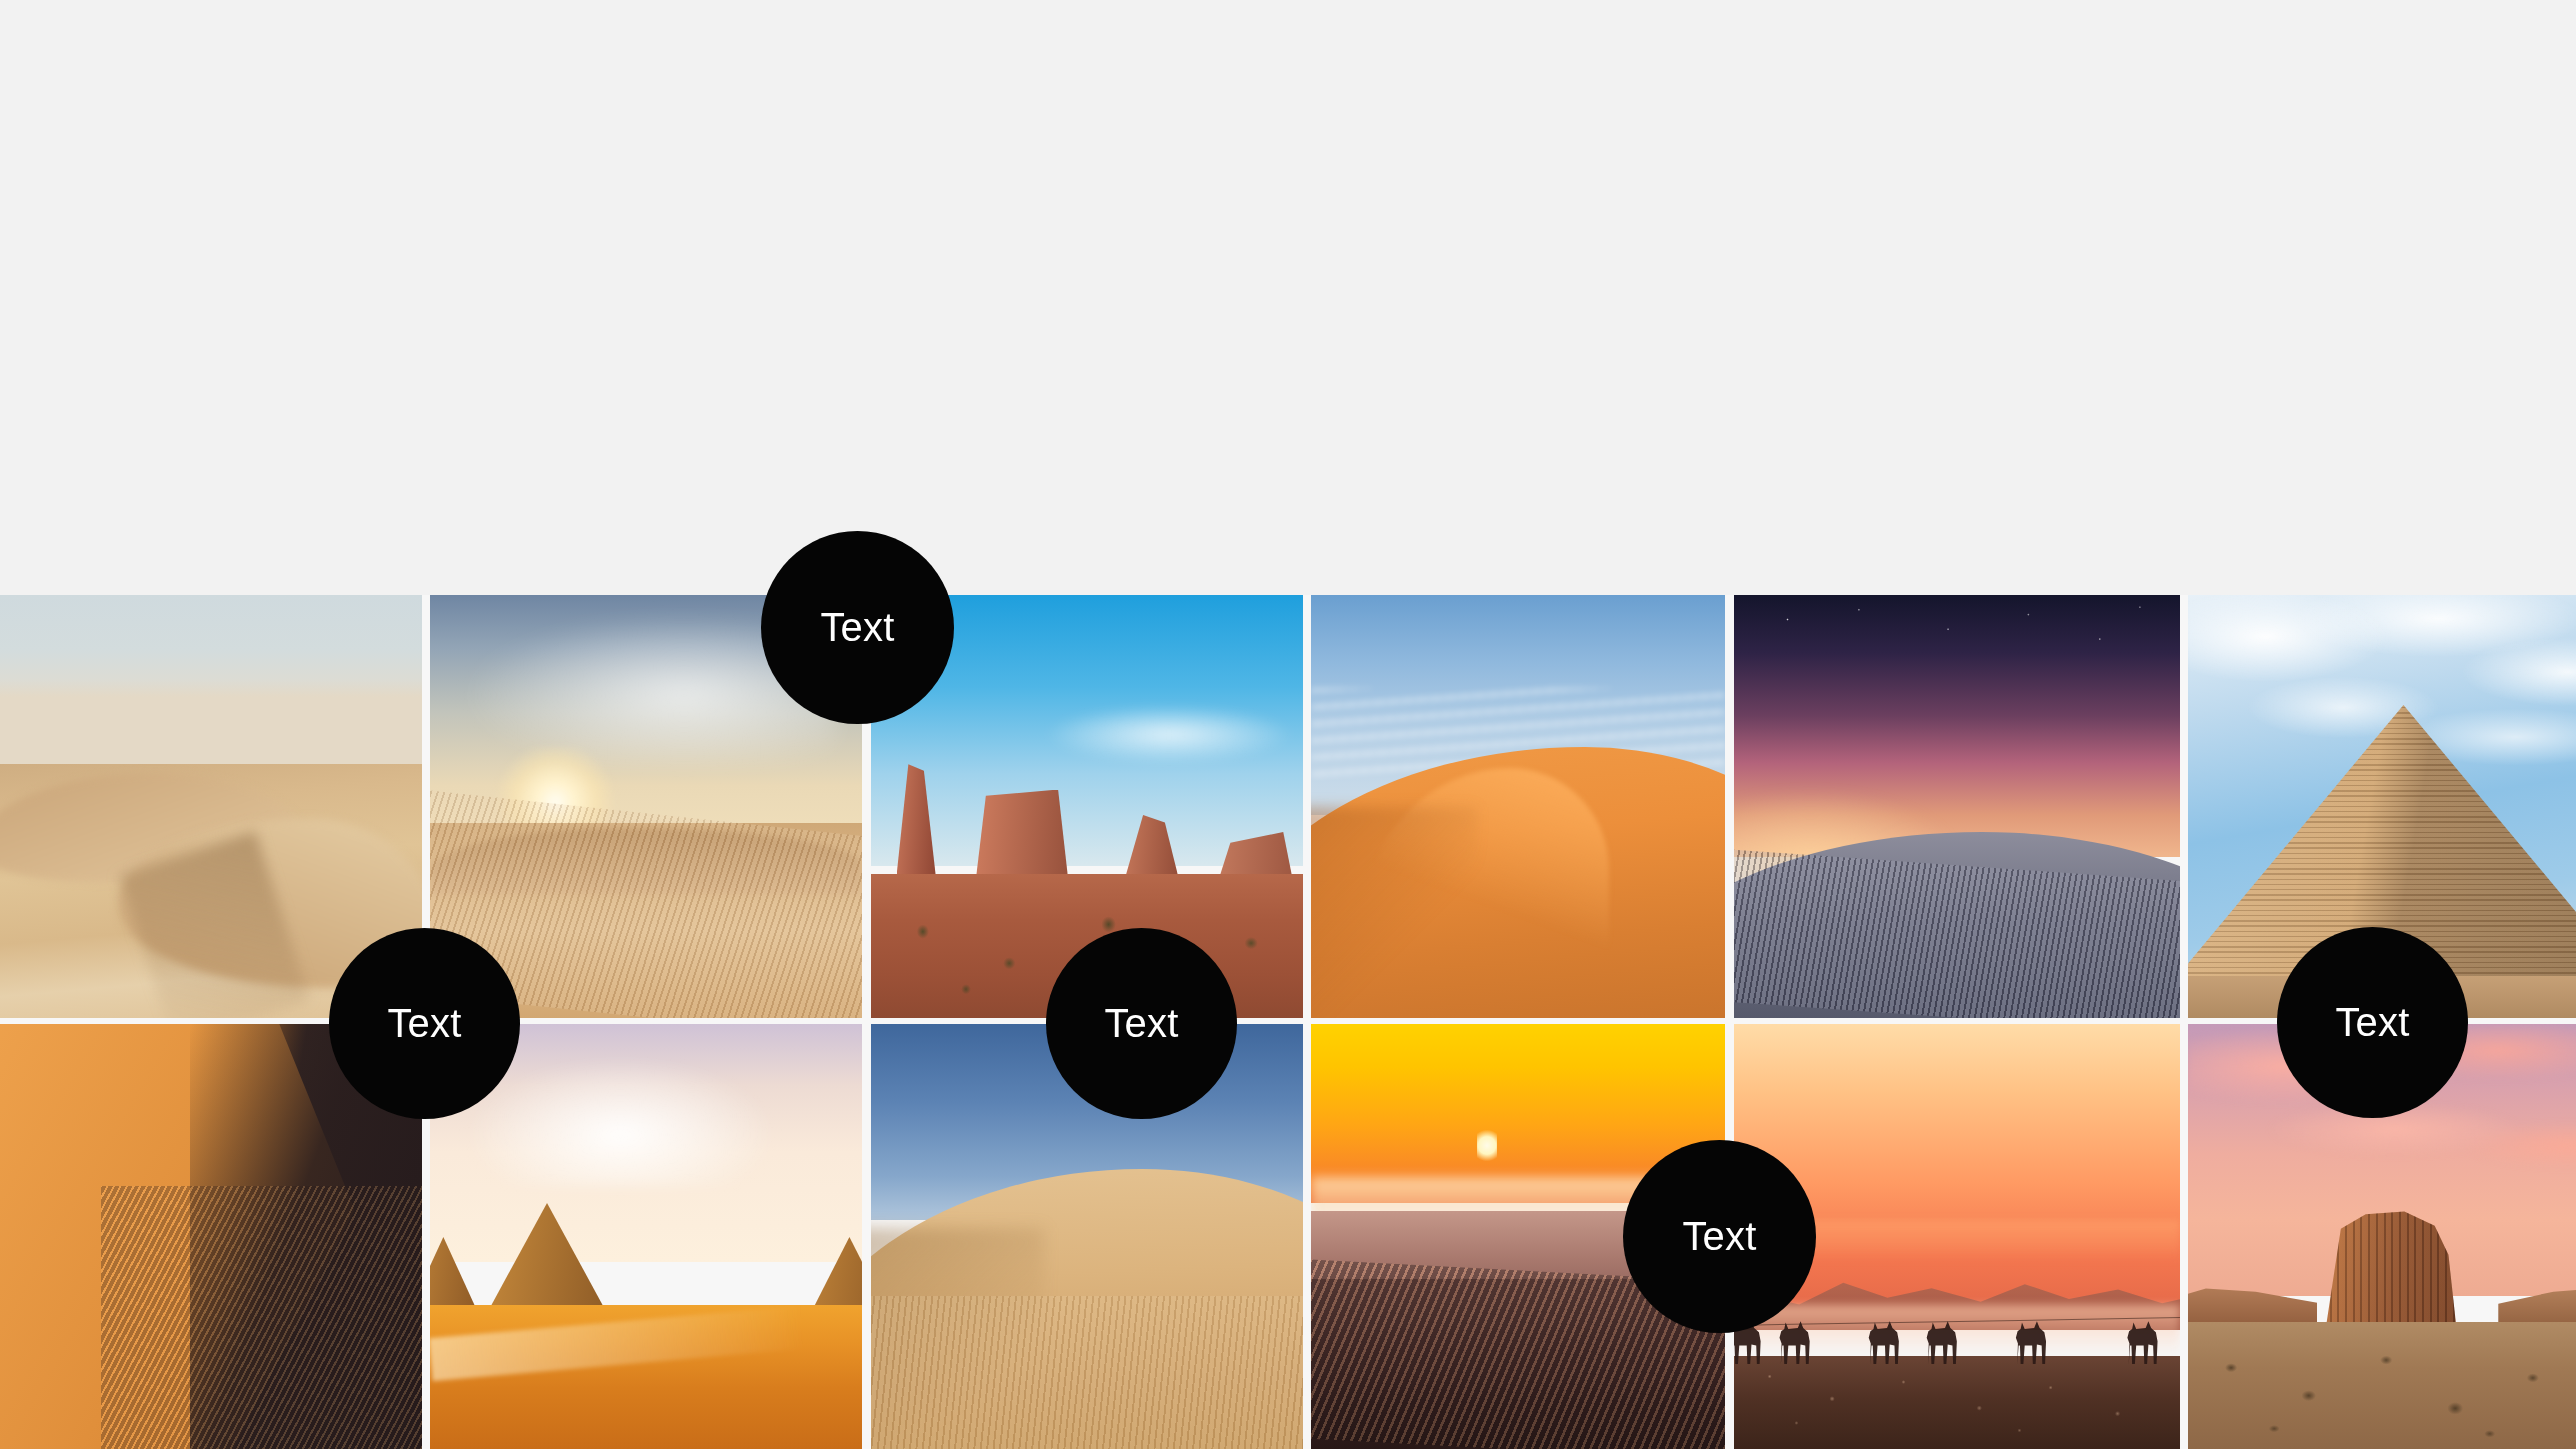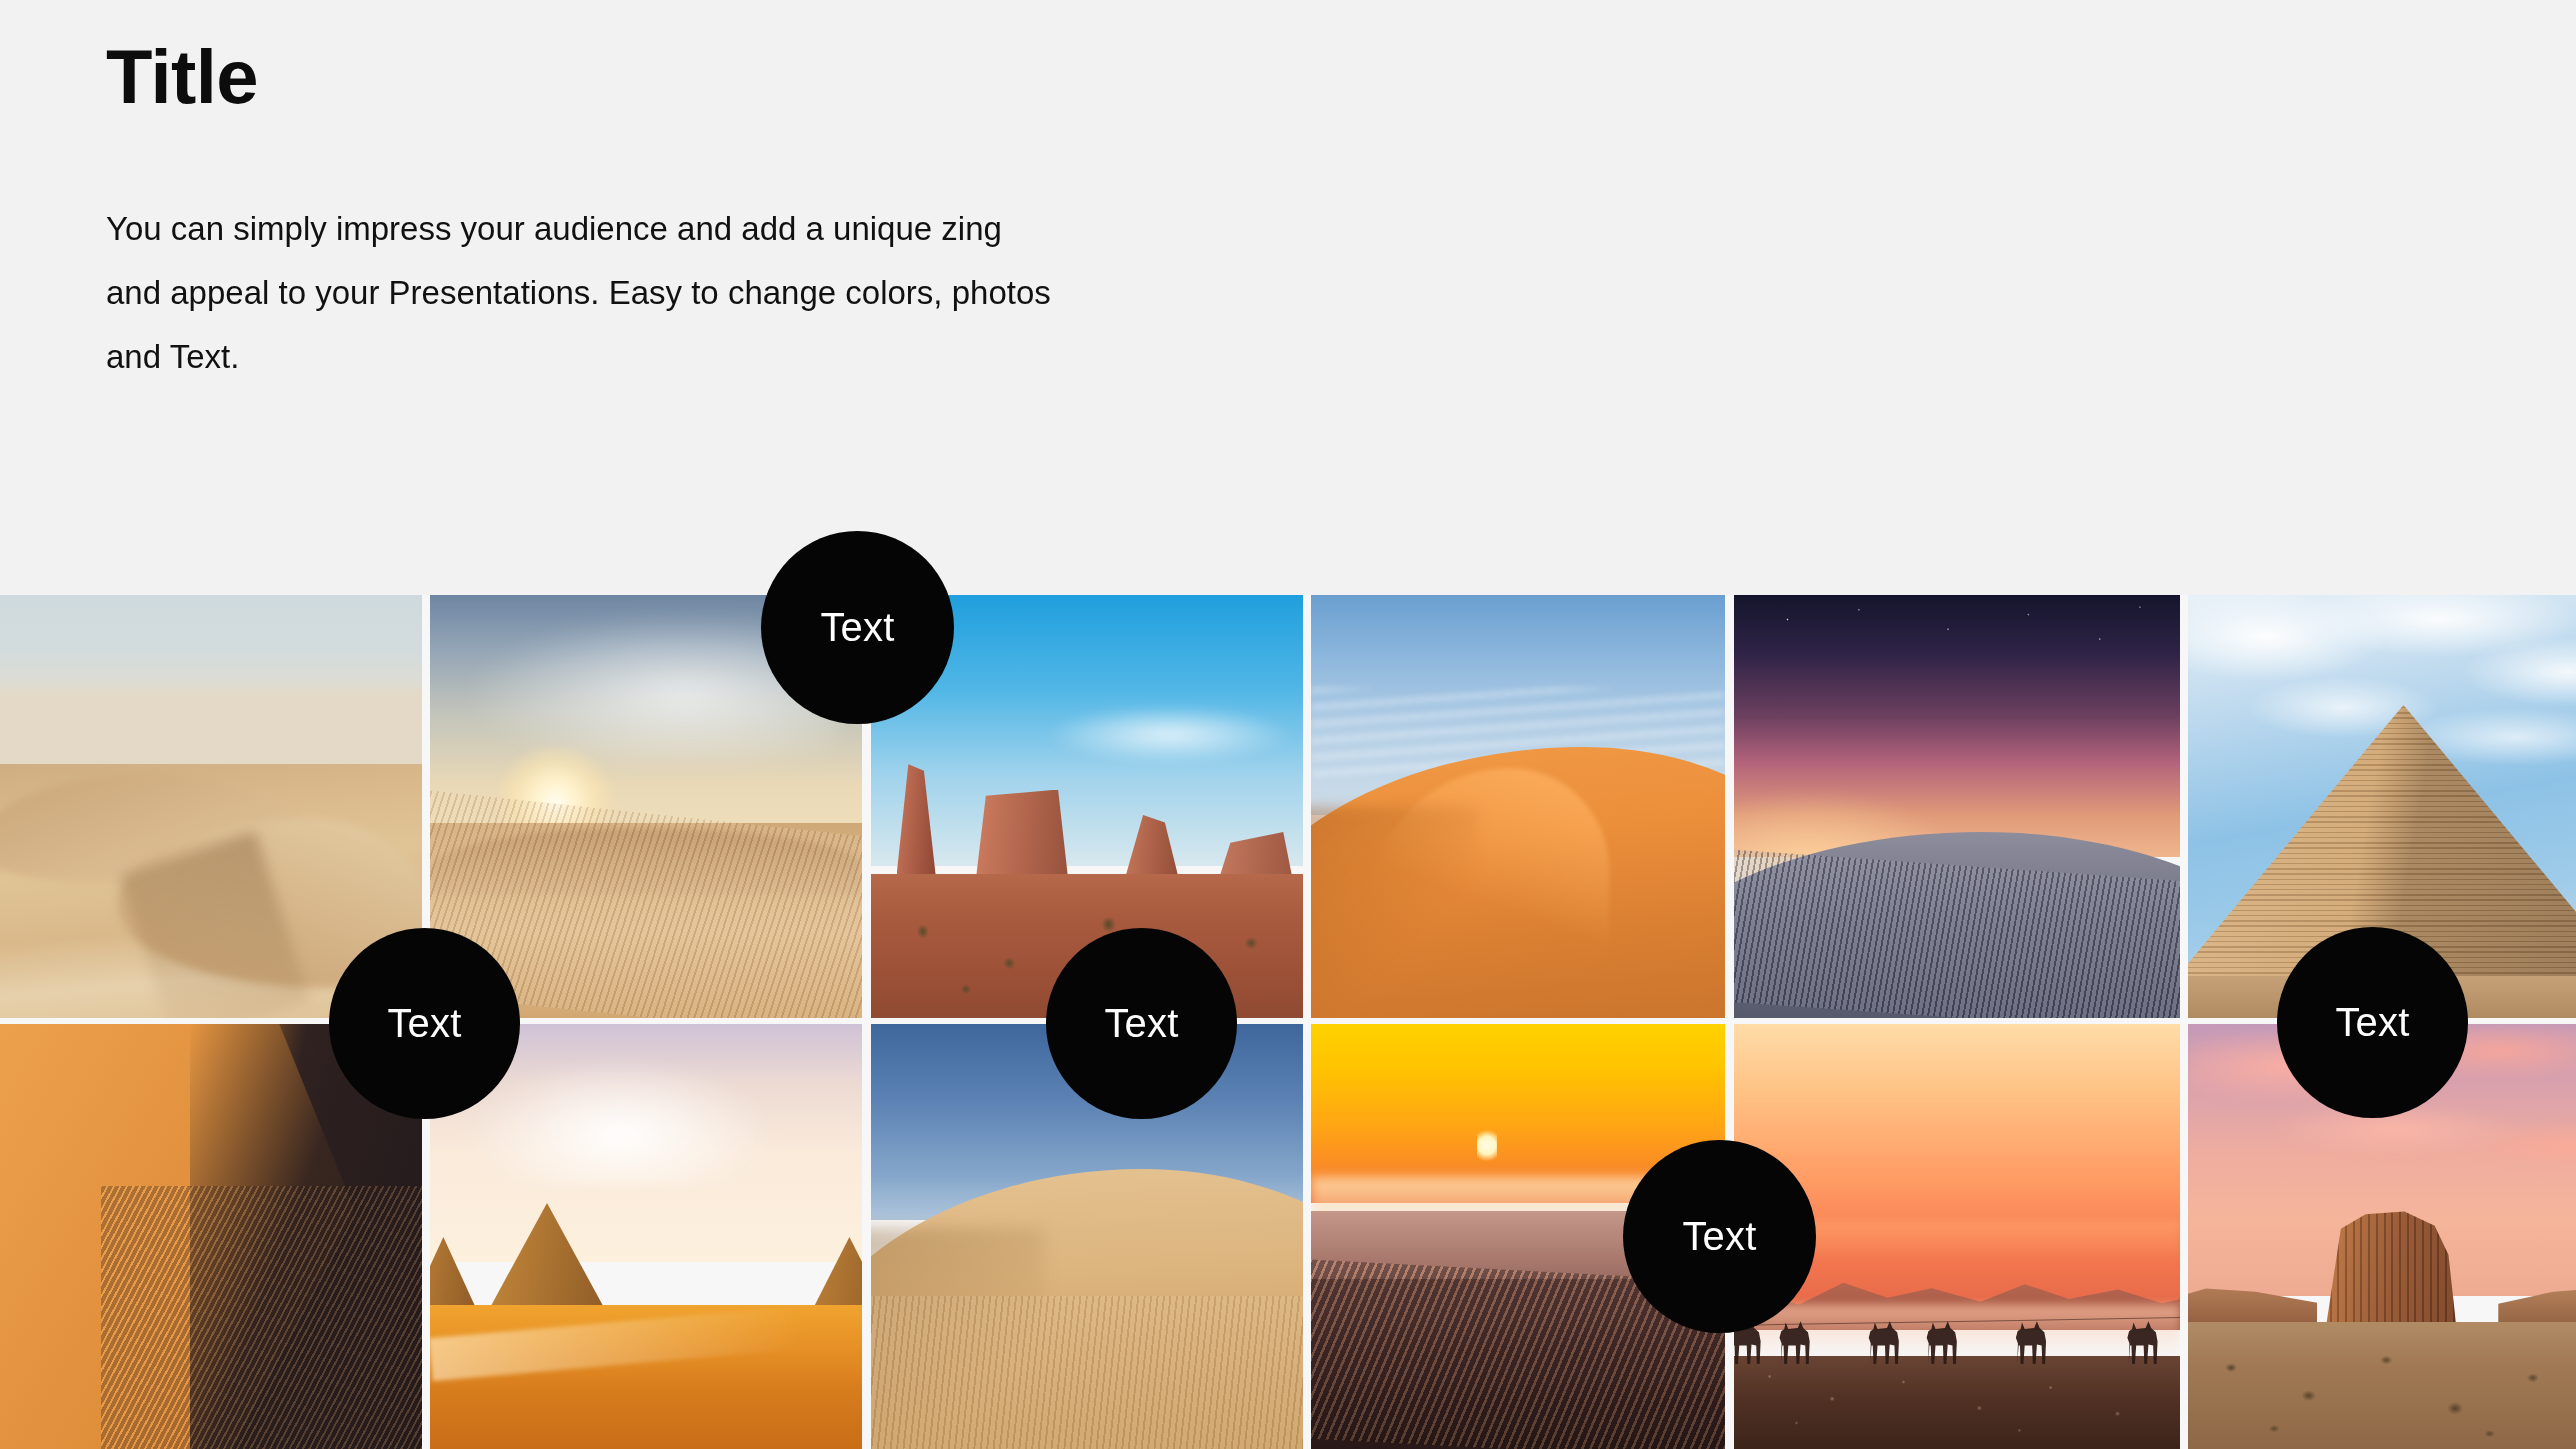--- a/index.html
+++ b/index.html
@@ -260,22 +260,20 @@
     font-size:40px;font-weight:400;letter-spacing:0.2px;
     z-index:30;
   }
 </style>
 </head>
 <body>
 
 <div id="slide">
 
   <div id="text-block">
-    <h1 id="page-title">Title</h1>
-    <p id="body-copy">You can simply impress your audience and add a unique zing and appeal to your Presentations. Easy to change colors, photos and Text.</p>
   </div>
 
   <div id="photo-grid">
 
     <div class="photo p1">
       <div class="layer sky"></div>
       <div class="layer dunes"></div>
       <div class="ridge1"></div>
       <div class="ridge2"></div>
       <div class="shadow1"></div>

